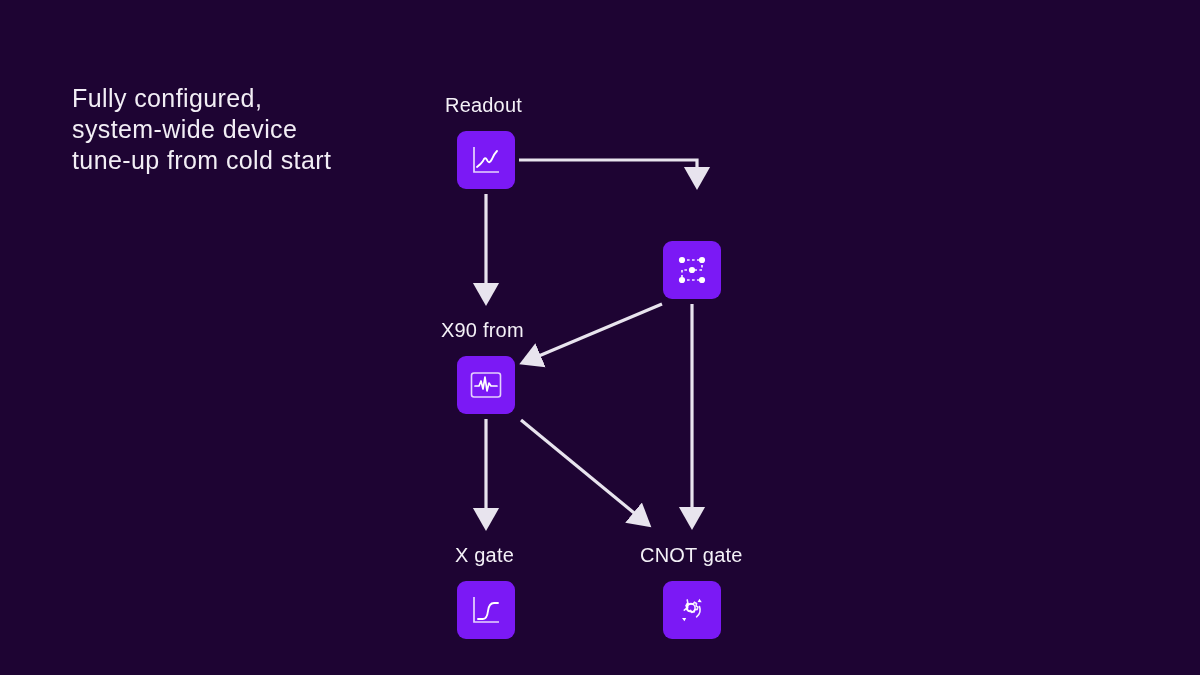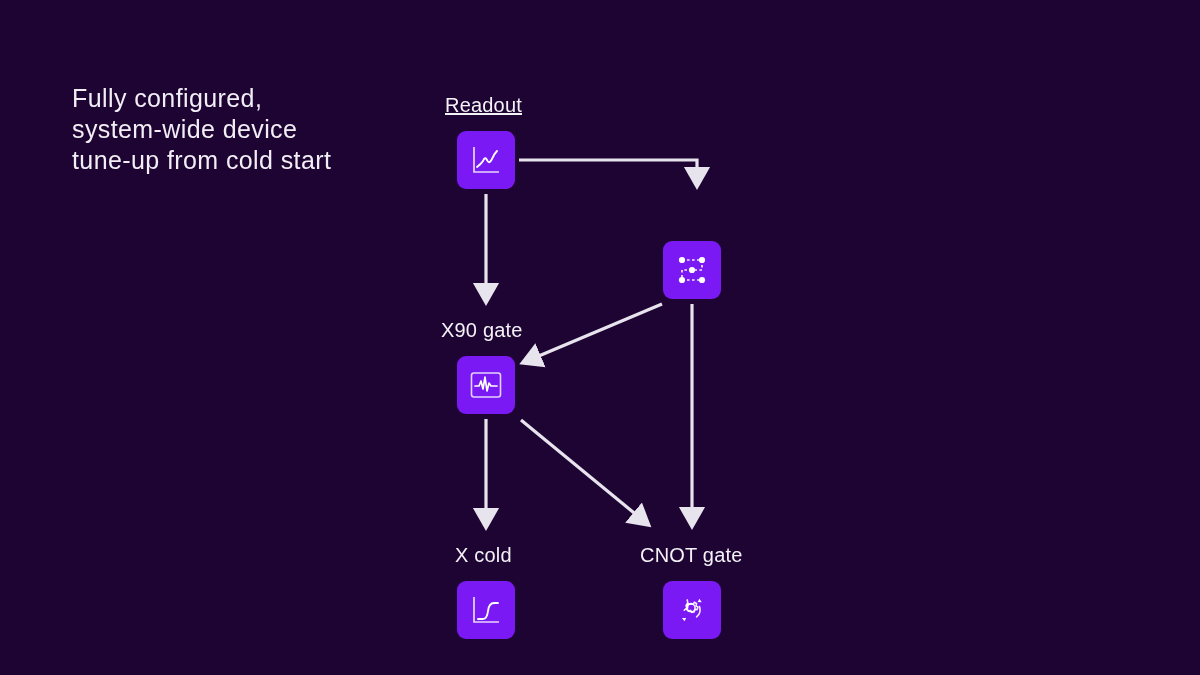--- a/index.html
+++ b/index.html
@@ -74,21 +74,21 @@
     <g stroke="#e8e4ee" stroke-width="3.2" fill="none" stroke-linecap="butt">
       <path d="M519,132 L697,132 L697,146" marker-end="url(#ah)"></path>
       <path d="M486,166 L486,262" marker-end="url(#ah)"></path>
       <path d="M662,276 L534,330" marker-end="url(#ah)"></path>
       <path d="M692,276 L692,486" marker-end="url(#ah)"></path>
       <path d="M486,391 L486,487" marker-end="url(#ah)"></path>
       <path d="M521,392 L639,489" marker-end="url(#ah)"></path>
     </g>
   </svg>
 
-  <div class="node-label" style="left:445px; top:66px;text-decoration:underline;">Readout</div>
+  <div class="node-label" style="left:445px; top:66px;">Readout</div>
   <div class="node" style="left:457px; top:103px;">
     <span>
       <svg width="36" height="36" viewBox="0 0 36 36">
         <path d="M6,5 L6,30 L31,30" fill="none" stroke="#ffffff" stroke-width="1.7" stroke-opacity="0.82"></path>
         <path d="M9,25 Q13,22 15,19 Q17,14 19,18 Q21,23 24,17 Q26,12 29,9" fill="none" stroke="#ffffff" stroke-width="1.9" stroke-linecap="round" stroke-linejoin="round"></path>
       </svg>
     </span>
   </div>
 
   <div class="node" style="left:663px; top:213px;">
@@ -104,31 +104,31 @@
           <circle cx="8" cy="8" r="3.1"></circle>
           <circle cx="28" cy="8" r="3.1"></circle>
           <circle cx="18" cy="18" r="3.1"></circle>
           <circle cx="8" cy="28" r="3.1"></circle>
           <circle cx="28" cy="28" r="3.1"></circle>
         </g>
       </svg>
     </span>
   </div>
 
-  <div class="node-label" style="left:441px; top:291px;">X90 gate</div>
+  <div class="node-label" style="left:441px; top:291px;">X90 from</div>
   <div class="node" style="left:457px; top:328px;">
     <span>
       <svg width="38" height="38" viewBox="0 0 38 38">
         <rect x="4.5" y="7" width="29" height="24" rx="2.5" fill="none" stroke="#ffffff" stroke-width="1.6" stroke-opacity="0.8"></rect>
         <path d="M8,20 L12,20 L14,15 L16,23 L18,11 L20,25 L22,17 L24,20 L30,20" fill="none" stroke="#ffffff" stroke-width="1.7" stroke-linecap="round" stroke-linejoin="round"></path>
       </svg>
     </span>
   </div>
 
-  <div class="node-label" style="left:455px; top:516px;">X cold</div>
+  <div class="node-label" style="left:455px; top:516px;">X gate</div>
   <div class="node" style="left:457px; top:553px;">
     <span>
       <svg width="36" height="36" viewBox="0 0 36 36">
         <path d="M6,5 L6,30 L31,30" fill="none" stroke="#ffffff" stroke-width="1.7" stroke-opacity="0.82"></path>
         <path d="M10,27 L15,27 Q19,27 20,19 Q21,11 26,11 L30,11" fill="none" stroke="#ffffff" stroke-width="1.9" stroke-linecap="round" stroke-linejoin="round"></path>
       </svg>
     </span>
   </div>
 
   <div class="node-label" style="left:640px; top:516px;text-align:center;">CNOT gate</div>

